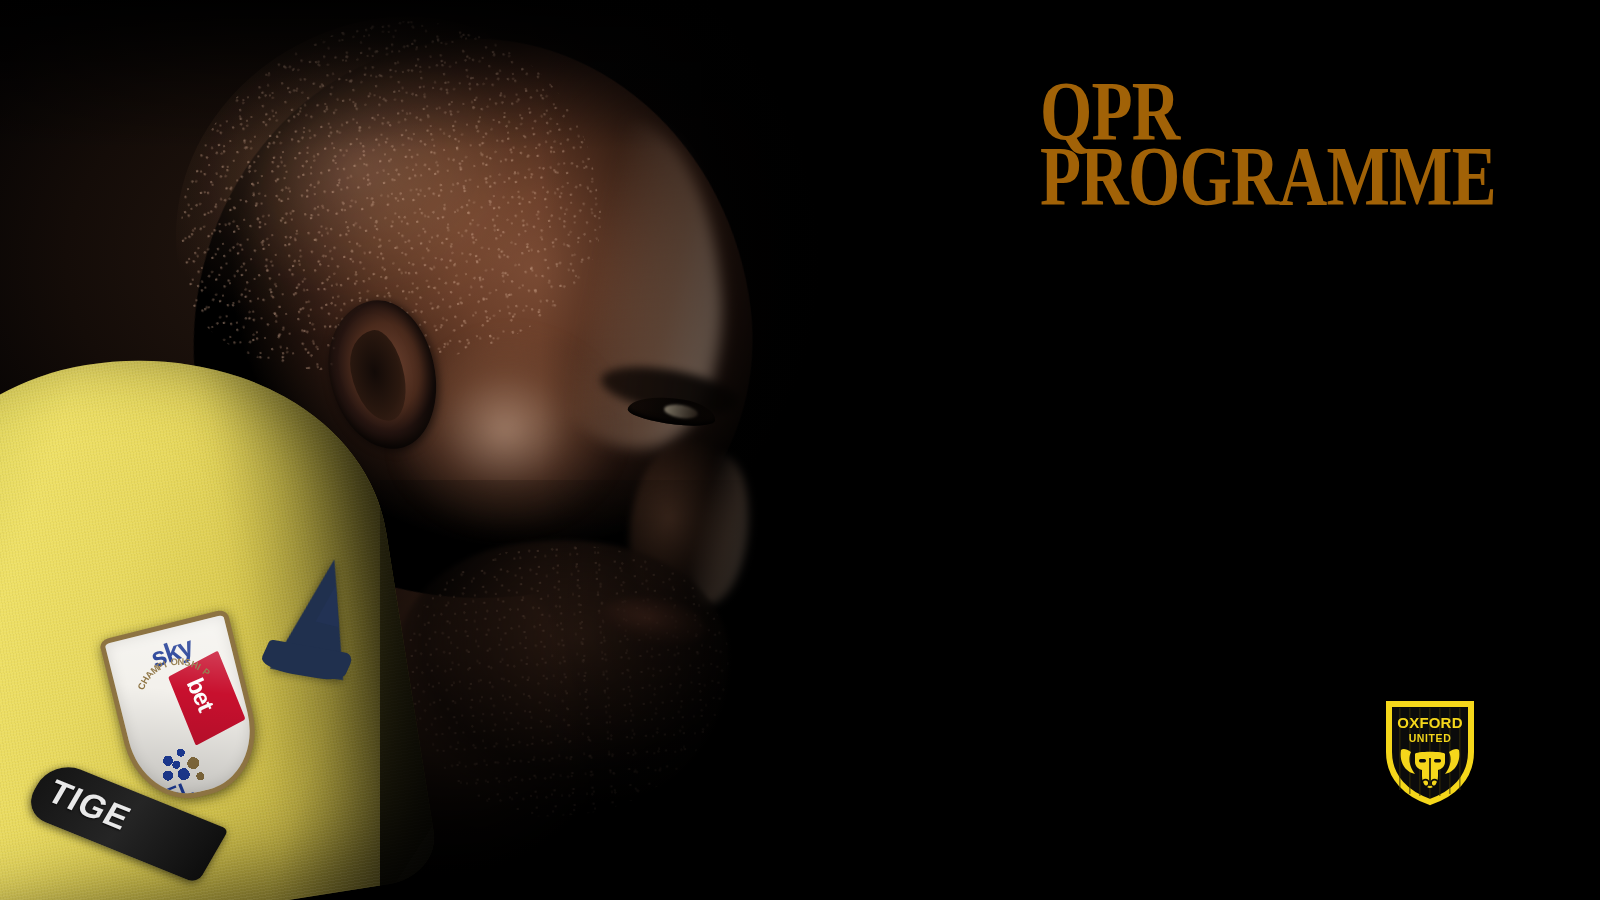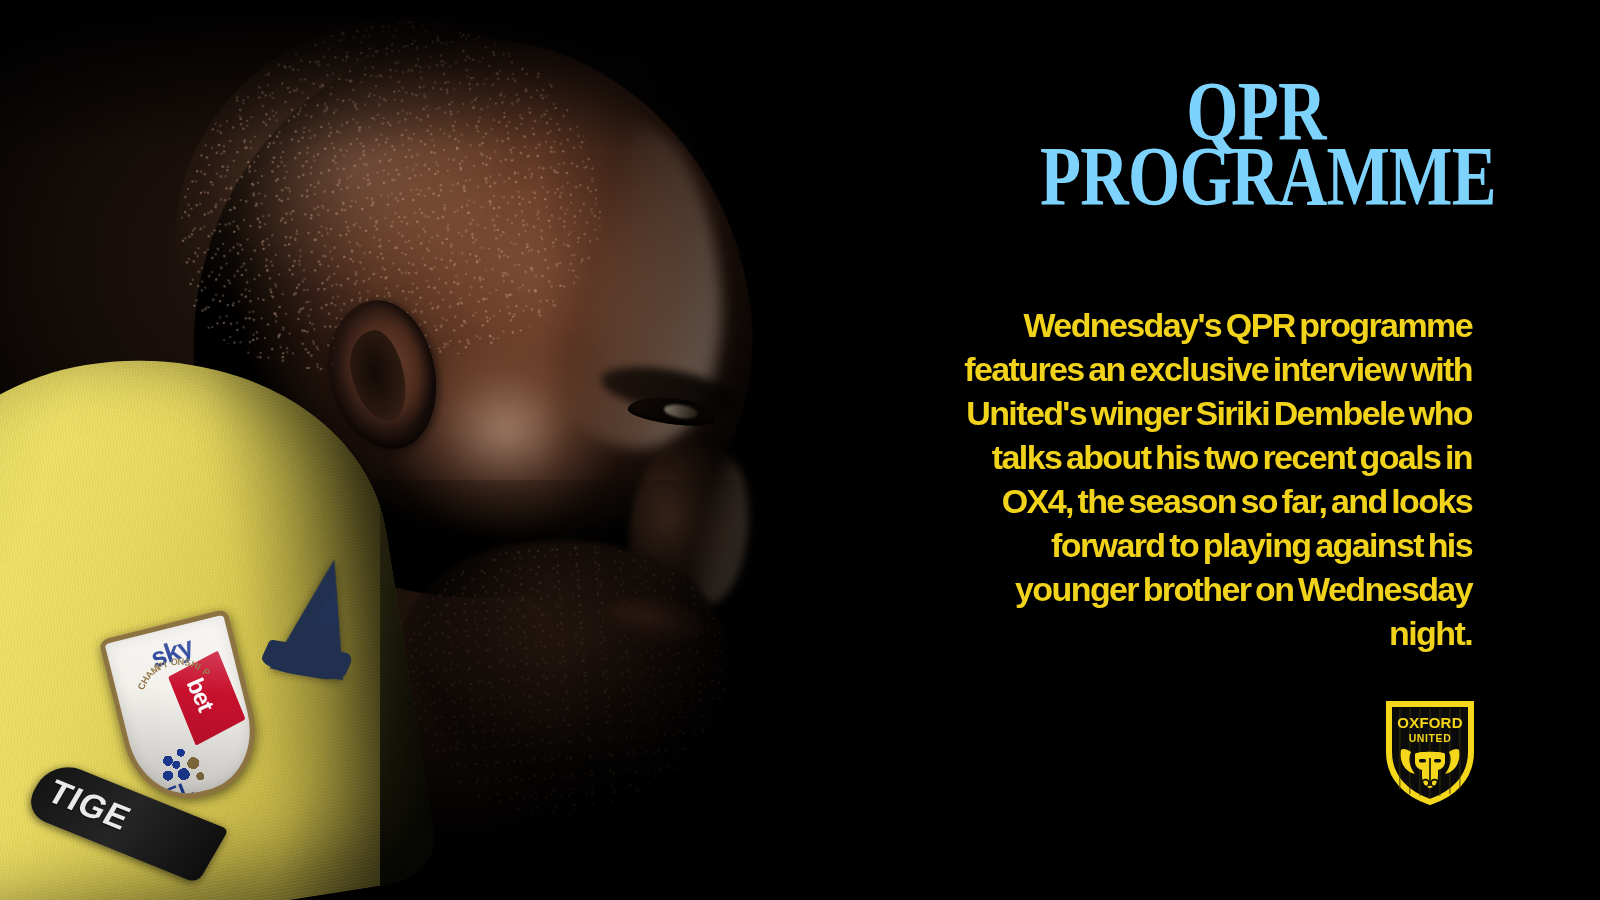--- a/index.html
+++ b/index.html
@@ -393,24 +393,24 @@
   
   #content {
     position:absolute;
     left:900px; top:0;
     width:700px; height:900px;
   }
   .headline {
     position:absolute;
     right:128px; top:78px;
     width:540px;
-    text-align:center;
+    text-align:left;
     font-family:"Liberation Serif", "DejaVu Serif", serif;
     font-weight:bold;
-    color:#7dd3fc;
+    color:#a16207;
     line-height:.80;
     letter-spacing:-1px;
   }
   .headline .l1 {
     display:block;
     font-size:84px;
     transform:scaleX(.80);
     transform-origin:right center;
   }
   .headline .l2 {
@@ -509,21 +509,20 @@
     <div class="fade-right"></div>
   </div>
 
   <div id="content">
 
     <div class="headline">
       <span class="l1">QPR</span>
       <span class="l2">PROGRAMME</span>
     </div>
 
-    <div class="blurb">Wednesday's QPR programme features an exclusive interview with United's winger Siriki Dembele who talks about his two recent goals in OX4, the season so far, and looks forward to playing against his younger brother on Wednesday night.</div>
 
     <div class="crest">
       <svg viewBox="0 0 90 106" xmlns="http://www.w3.org/2000/svg">
 
         <path d="M4 4 H86 V52 C86 78 68 94 45 102 C22 94 4 78 4 52 Z" fill="#0B0B0B" stroke="#F5D71B" stroke-width="6"></path>
 
         <g opacity="0.55">
           <rect x="14" y="8" width="1.6" height="82" fill="#3a3208"></rect>
           <rect x="24" y="8" width="1.6" height="86" fill="#3a3208"></rect>
           <rect x="34" y="8" width="1.6" height="88" fill="#3a3208"></rect>

